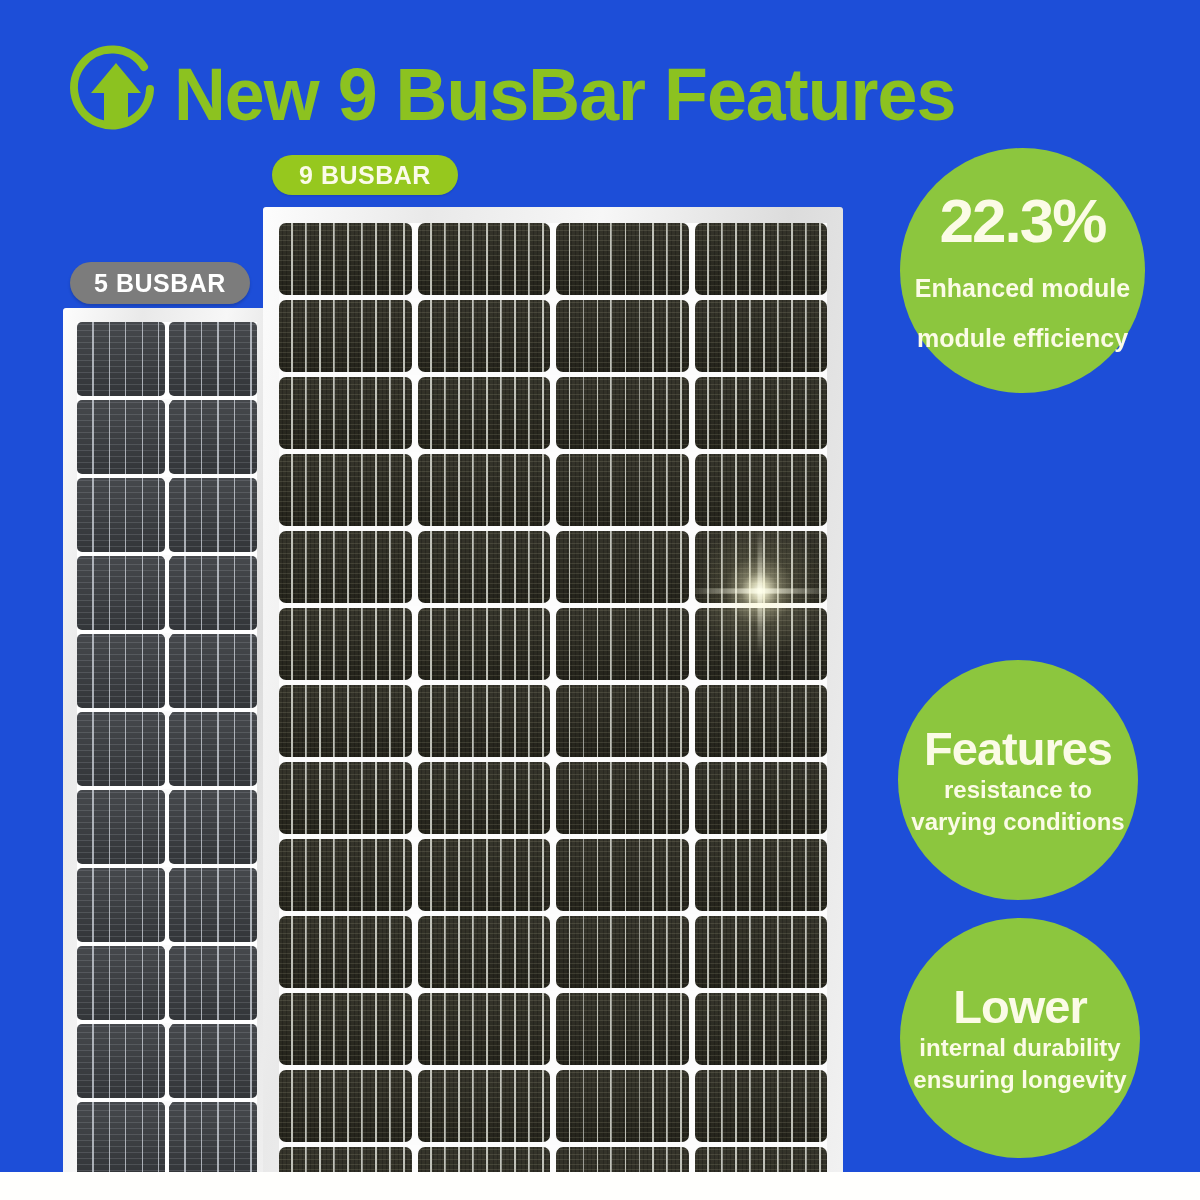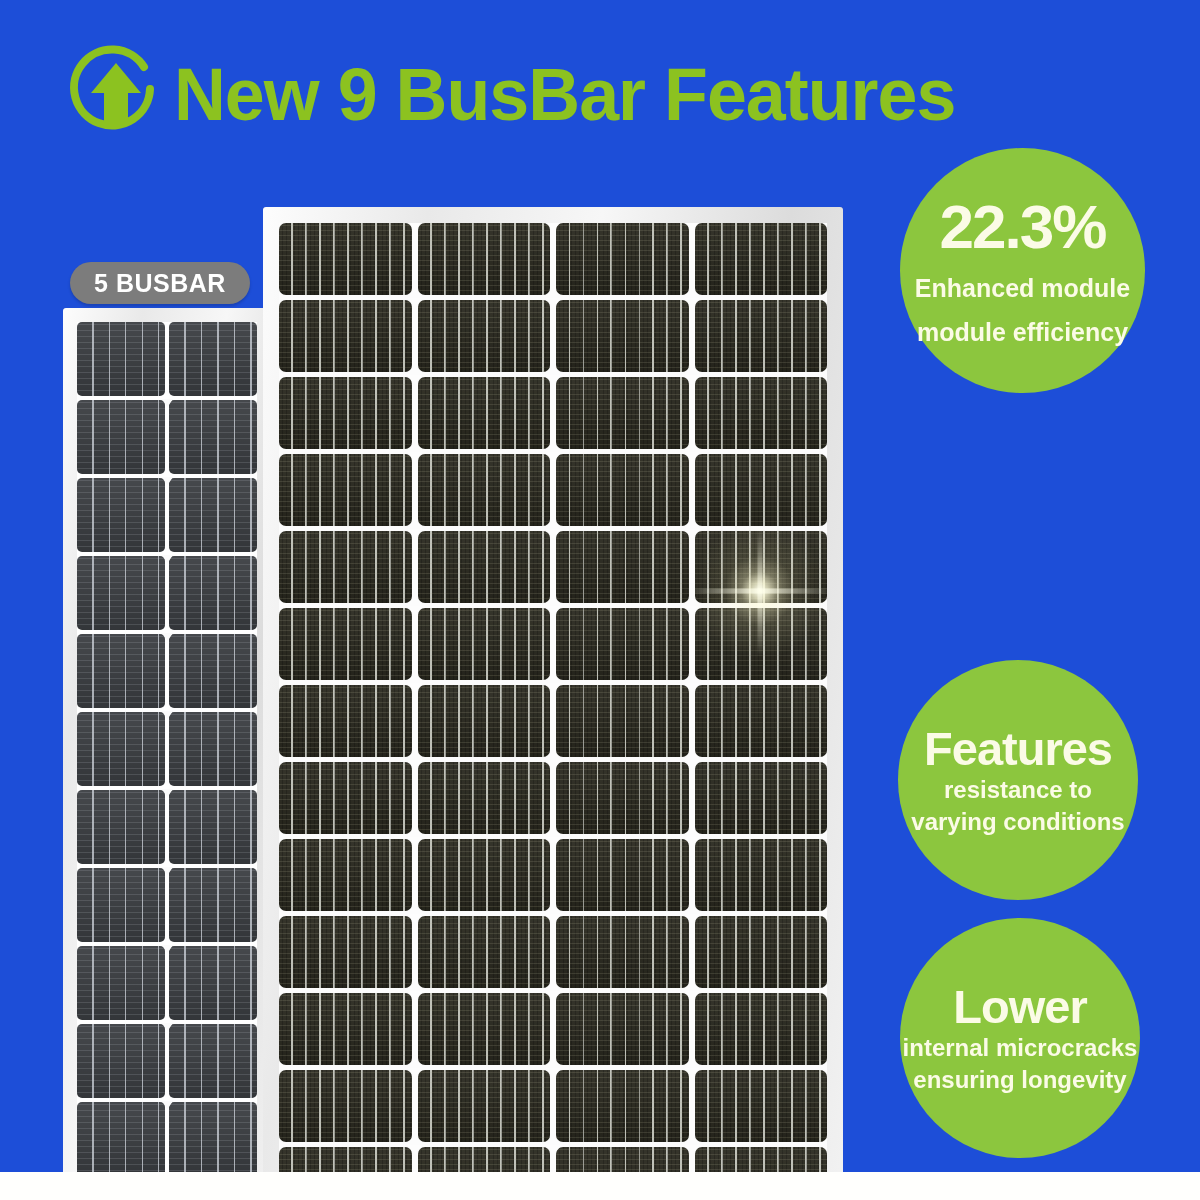--- a/index.html
+++ b/index.html
@@ -127,21 +127,21 @@
     position:absolute;border-radius:50%;
     background:#8CC63E;
     display:flex;flex-direction:column;align-items:center;justify-content:center;
     text-align:center;color:#FBFBE6;
     font-family:"Liberation Sans", sans-serif;
   }
   .feature-circle .headline{font-weight:bold;line-height:1;}
   .feature-circle .sub{font-weight:bold;line-height:1.12;}
   #circle-1{left:900px;top:148px;width:245px;height:245px;}
   #circle-1 .headline{font-size:62px;letter-spacing:-2px;}
-  #circle-1 .sub{font-size:25px;margin-top:16px;}
+  #circle-1 .sub{font-size:25px;margin-top:22px;}
   #circle-2{left:898px;top:412px;width:240px;height:240px;}
   #circle-2 .headline{font-size:47px;letter-spacing:-1px;}
   #circle-2 .sub{font-size:24px;margin-top:5px;}
   #circle-3{left:898px;top:660px;width:240px;height:240px;}
   #circle-3 .headline{font-size:47px;letter-spacing:-1px;}
   #circle-3 .sub{font-size:24px;margin-top:5px;}
   #circle-4{left:900px;top:918px;width:240px;height:240px;}
   #circle-4 .headline{font-size:47px;letter-spacing:-1px;}
   #circle-4 .sub{font-size:24px;margin-top:5px;}
 </style>
@@ -153,20 +153,21 @@
   <div id="title-row">
     <div id="upgrade-icon">
       <svg viewBox="0 0 100 100" xmlns="http://www.w3.org/2000/svg">
         <path d="M78 22 A38 38 0 1 0 84 44" fill="none" stroke="#8CC220" stroke-width="8" stroke-linecap="round"></path>
         <path d="M50 18 L75 48 L62 48 L62 78 L38 78 L38 48 L25 48 Z" fill="#8CC220"></path>
       </svg>
     </div>
     <div id="title-text">New 9 BusBar Features</div>
   </div>
 
+  <div class="pill" id="pill-9bb">9 BUSBAR</div>
   <div class="pill" id="pill-5bb">5 BUSBAR</div>
 
   <div class="panel" id="panel-5bb">
     <div class="frame"></div>
     <div class="glass">
       <div class="cells5" id="cells5">
           <div class="cell5" style="left: 0px; top: 0px; width: 88px; height: 74px;"></div>
           <div class="cell5" style="left: 92px; top: 0px; width: 88px; height: 74px;"></div>
           <div class="cell5" style="left: 0px; top: 78px; width: 88px; height: 74px;"></div>
           <div class="cell5" style="left: 92px; top: 78px; width: 88px; height: 74px;"></div>
@@ -313,17 +314,17 @@
 
 
   <div class="feature-circle" id="circle-3">
     <div class="headline">Features</div>
     <div class="sub">resistance to</div>
     <div class="sub">varying conditions</div>
   </div>
 
   <div class="feature-circle" id="circle-4">
     <div class="headline">Lower</div>
-    <div class="sub">internal microcracks</div>
+    <div class="sub">internal durability</div>
     <div class="sub">ensuring longevity</div>
   </div>
 
 </div>
 
 </body></html>

